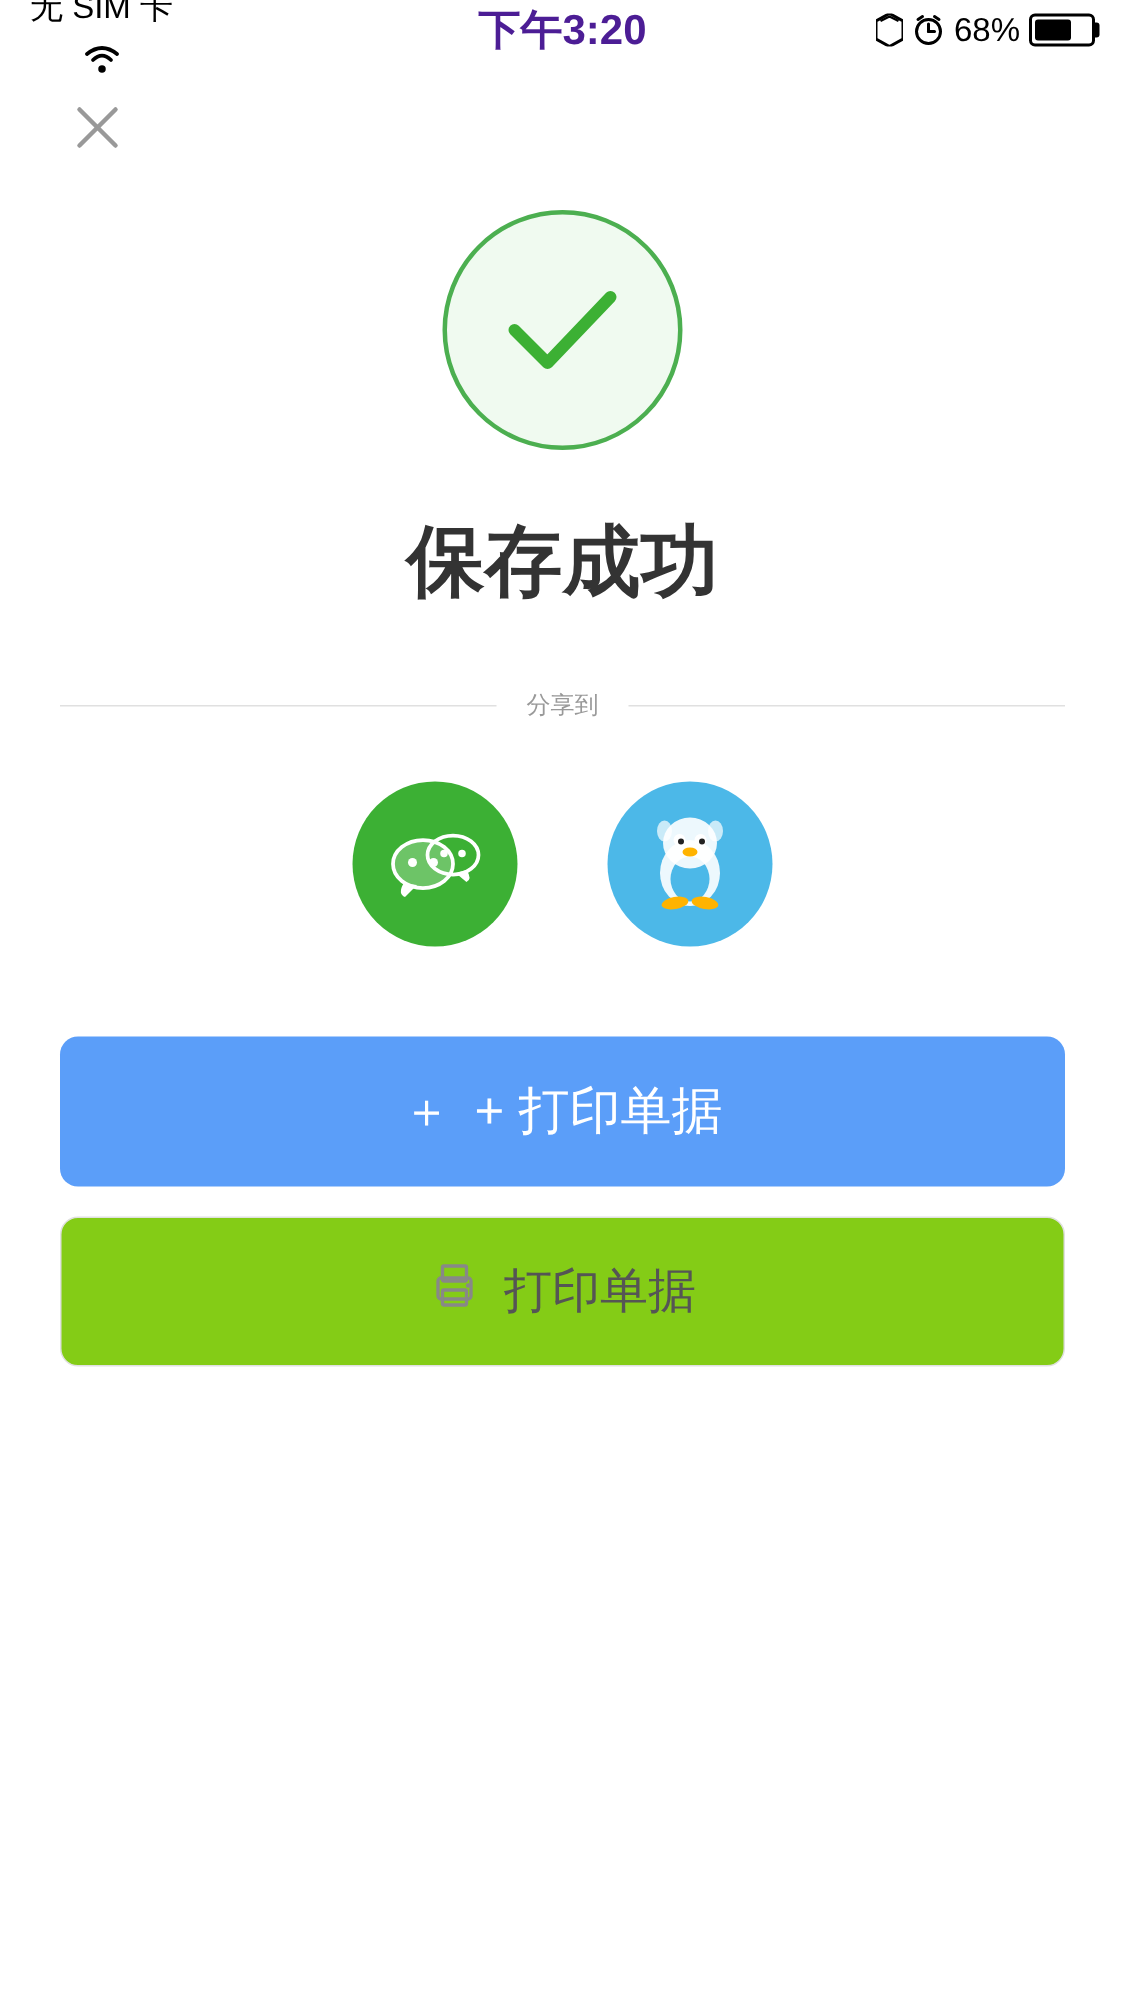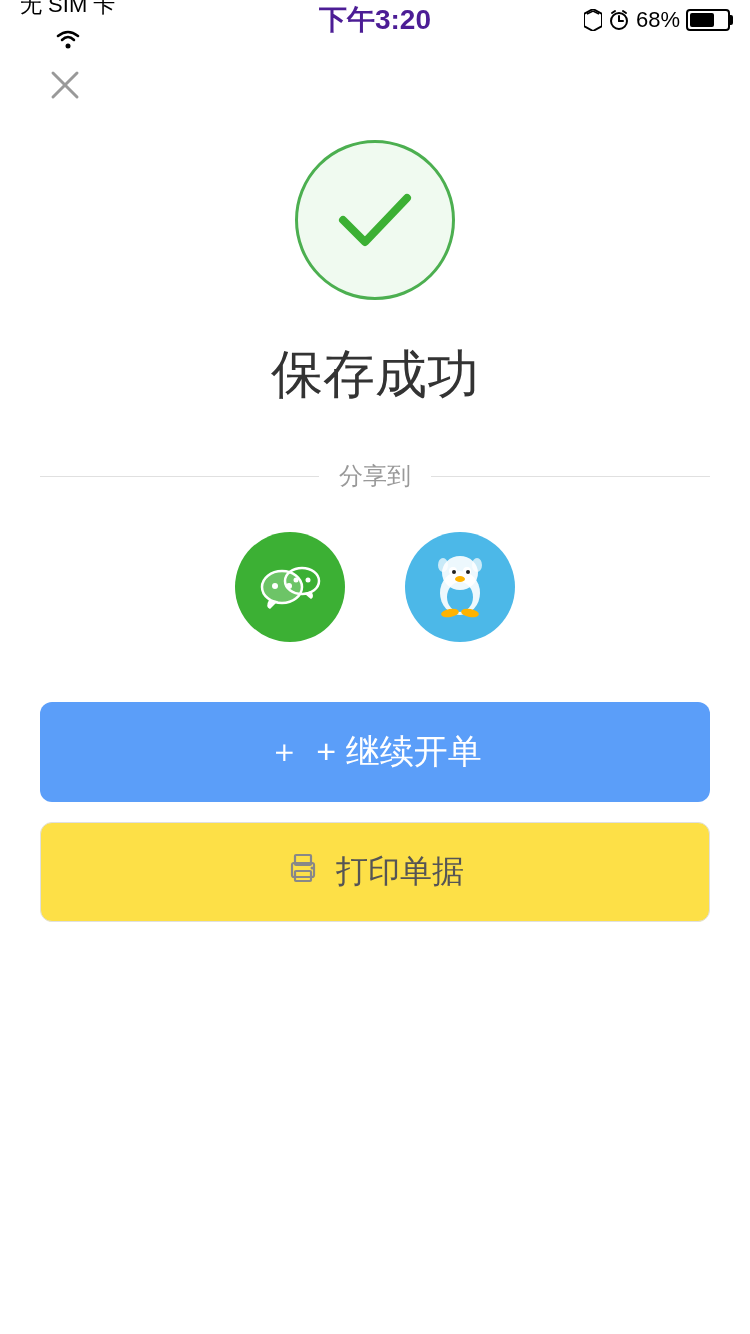--- a/index.html
+++ b/index.html
@@ -115,40 +115,40 @@
       margin-bottom: 40px;
     }
     .checkmark {
       width: 80px;
       height: 60px;
     }
 
     
     .title {
       font-size: 52px;
-      font-weight: 400;
+      font-weight: 700;
       color: #333;
       margin-bottom: 50px;
     }
 
     
     .divider-row {
       width: 100%;
       display: flex;
       align-items: center;
       gap: 20px;
       margin-bottom: 40px;
     }
     .divider-line {
       flex: 1;
       height: 1px;
       background: #e0e0e0;
     }
     .divider-text {
-      font-size: 24px;
+      font-size: 16px;
       color: #999;
       white-space: nowrap;
     }
 
     
     .share-icons {
       display: flex;
       gap: 60px;
       margin-bottom: 60px;
     }
@@ -175,21 +175,21 @@
       border-radius: 12px;
       border: 1px solid #e0e0e0;
       display: flex;
       align-items: center;
       justify-content: center;
       gap: 16px;
       font-size: 32px;
       color: #555;
       margin-bottom: 20px;
       cursor: pointer;
-      background: #fde047;
+      background: #84cc16;
     }
     .action-btn.primary {
       background: #5b9ef9;
       border: none;
       color: #fff;
     }
     .btn-icon {
       font-size: 32px;
     }
   </style>
@@ -288,21 +288,21 @@
         <ellipse cx="32" cy="28" rx="5" ry="3" fill="#ffb300"></ellipse>
 
         <ellipse cx="22" cy="62" rx="9" ry="4" fill="#ffb300" transform="rotate(-10 22 62)"></ellipse>
         <ellipse cx="42" cy="62" rx="9" ry="4" fill="#ffb300" transform="rotate(10 42 62)"></ellipse>
       </svg>
     </div>
   </div>
 
   <button class="action-btn primary">
     <span class="btn-icon">＋</span>
-    <span style="font-size:34px;">+ 继续开单</span>
+    <span style="font-size:34px;">+ 打印单据</span>
   </button>
 
   <button class="action-btn">
     <span class="btn-icon">
       <svg width="34" height="34" viewBox="0 0 34 34" fill="none" stroke="#888" stroke-width="2.2">
         <rect x="6" y="12" width="22" height="14" rx="2"></rect>
         <rect x="9" y="4" width="16" height="10" rx="1"></rect>
         <rect x="9" y="20" width="16" height="10" rx="1"></rect>
         <circle cx="26" cy="17" r="1.5" fill="#888" stroke="none"></circle>
       </svg>

